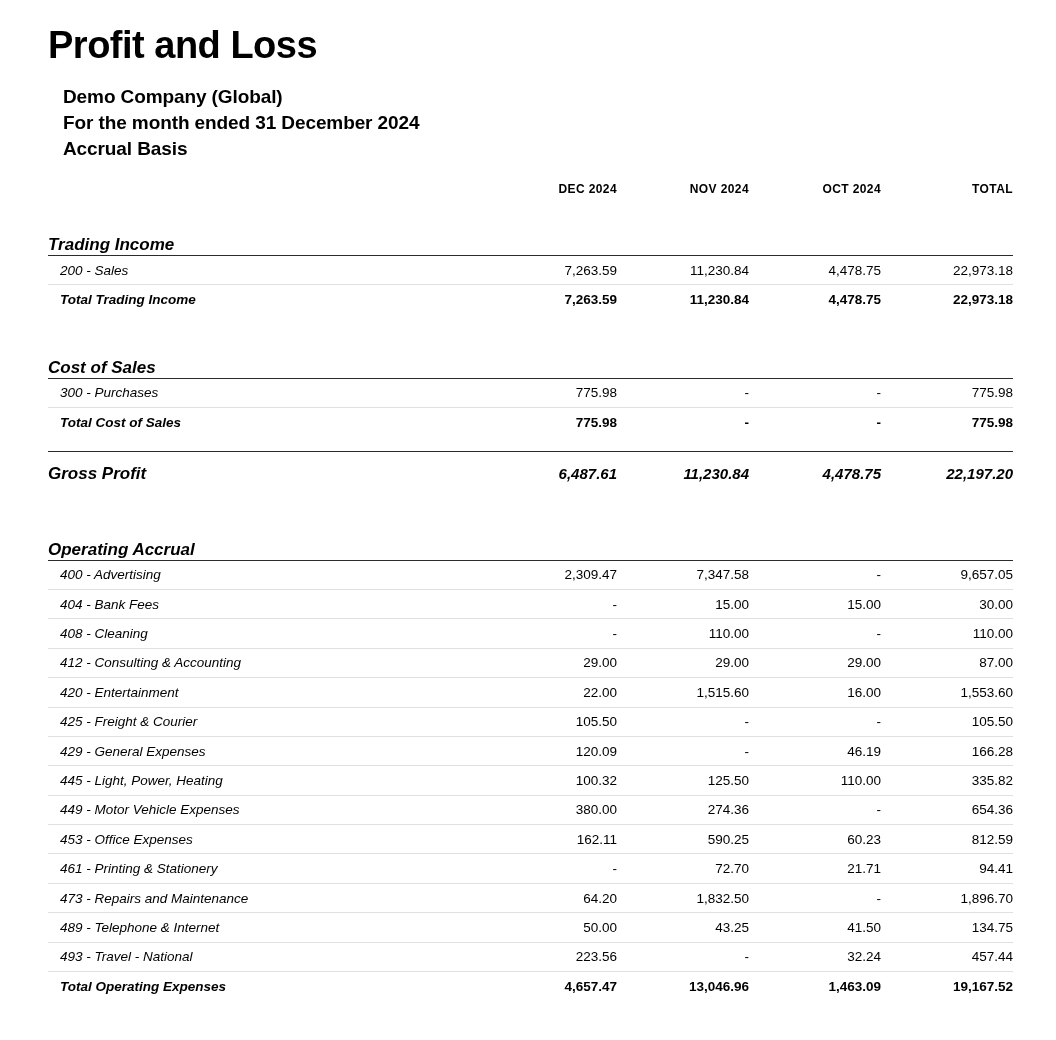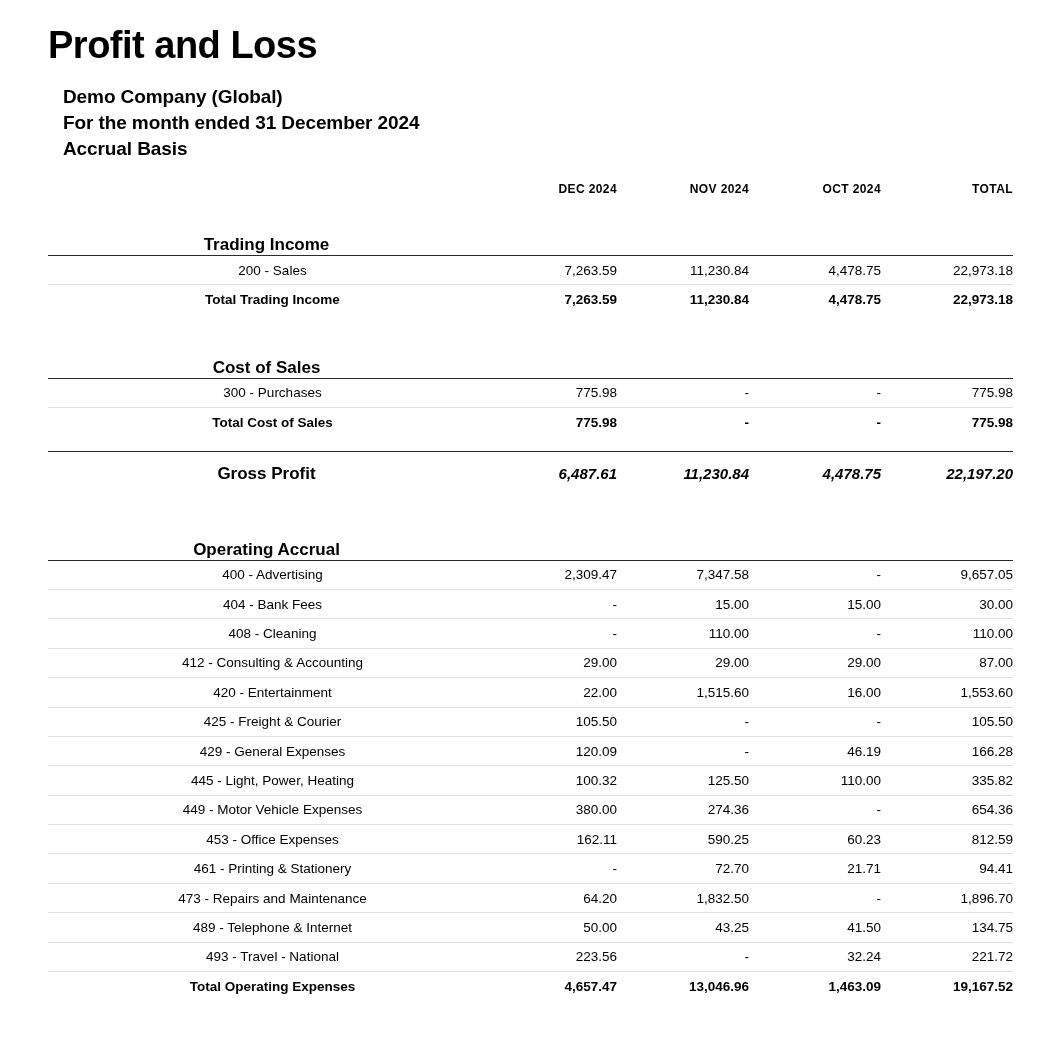--- a/index.html
+++ b/index.html
@@ -65,22 +65,23 @@
     letter-spacing: 0.4px;
     text-align: right;
     padding: 0 0 7px 0;
     height: 22px;
     white-space: nowrap;
   }
   tr.colhead th.lbl { text-align: left; }
 
   
   td.lbl {
-    text-align: center;
+    text-align: left;
     white-space: nowrap;
+    font-style: italic;
   }
   td.num {
     text-align: right;
     white-space: nowrap;
     font-variant-numeric: tabular-nums;
   }
 
   
   tr.section-row td {
     height: 38px;
@@ -316,21 +317,21 @@
         <td class="num">50.00</td>
         <td class="num">43.25</td>
         <td class="num">41.50</td>
         <td class="num">134.75</td>
       </tr>
       <tr class="detail-row">
         <td class="lbl">493 - Travel - National</td>
         <td class="num">223.56</td>
         <td class="num">-</td>
         <td class="num">32.24</td>
-        <td class="num">221.72</td>
+        <td class="num">457.44</td>
       </tr>
 
       <tr class="total-row">
         <td class="lbl">Total Operating Expenses</td>
         <td class="num">4,657.47</td>
         <td class="num">13,046.96</td>
         <td class="num">1,463.09</td>
         <td class="num">19,167.52</td>
       </tr>
       <tr class="major-gap">

